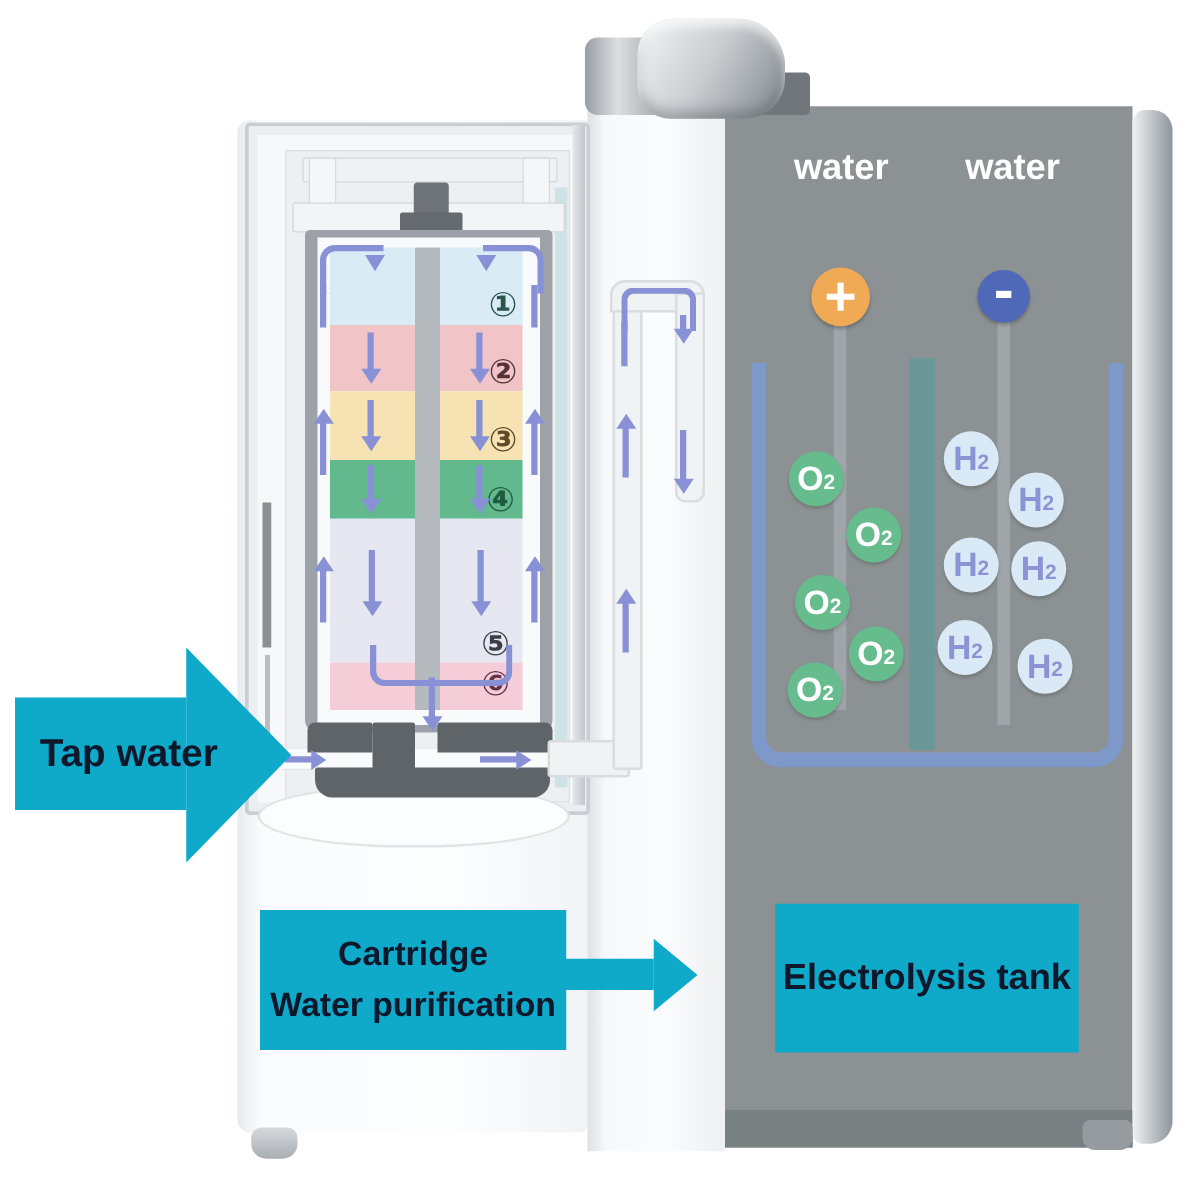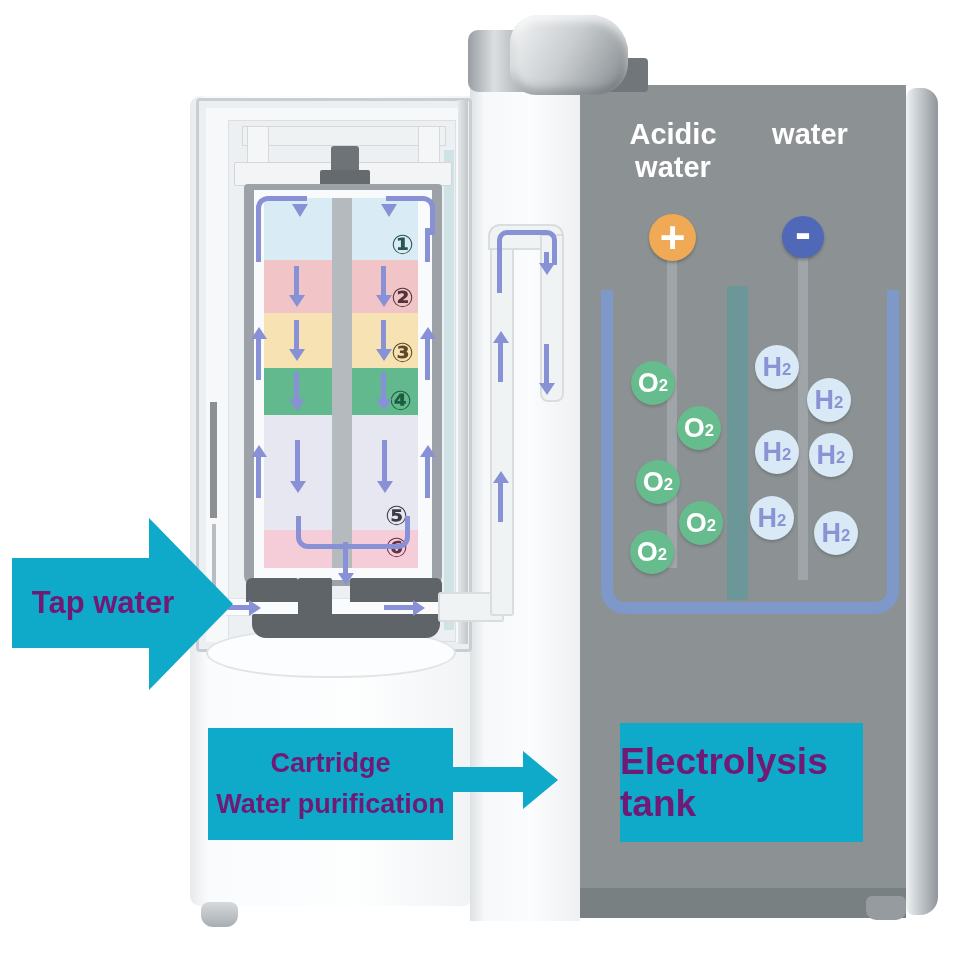--- a/index.html
+++ b/index.html
@@ -99,31 +99,31 @@
   .rod{position:absolute;width:10px;background:#a0a5a9;}
   .electrode{position:absolute;border-radius:50%;display:flex;align-items:center;justify-content:center;
     color:#fff;font-weight:bold;box-shadow:0 2px 3px rgba(0,0,0,.25);}
   .bubble{position:absolute;width:44px;height:44px;border-radius:50%;display:flex;align-items:center;
     justify-content:center;font-weight:bold;font-size:27px;box-shadow:0 2px 3px rgba(0,0,0,.18);}
   .bubble sub{font-size:0.62em;position:relative;top:0.2em;vertical-align:baseline;}
   .tank-label{position:absolute;top:118px;width:150px;color:#fff;font-weight:bold;font-size:29px;
     line-height:33px;text-align:center;}
 
   
-  .cyan-box{position:absolute;color:#701a75;font-weight:bold;display:flex;flex-direction:column;
+  .cyan-box{position:absolute;color:#0f172a;font-weight:bold;display:flex;flex-direction:column;
     align-items:center;justify-content:center;}
   .tap-rect{left:12px;top:558px;width:137px;height:90px;}
   .tap-head{left:149px;top:518px;width:0;height:0;border-top:86px solid transparent;
     border-bottom:86px solid transparent;border-left:84px solid var(--cyan);}
   .tap-text{left:14px;top:560px;width:178px;height:86px;font-size:31px;}
   .conn-rect{left:452px;top:767px;width:71px;height:25px;}
   .conn-head{left:523px;top:751px;width:0;height:0;border-top:29px solid transparent;
     border-bottom:29px solid transparent;border-left:35px solid var(--cyan);}
   .cart-box{left:208px;top:728px;width:245px;height:112px;font-size:27px;gap:10px;}
-  .elec-box{left:620px;top:723px;width:243px;height:119px;font-size:37px;align-items:center;}
+  .elec-box{left:620px;top:723px;width:243px;height:119px;font-size:29px;align-items:center;}
 </style>
 </head>
 <body>
 
 <div id="stage">
 
   <div class="abs left-body"></div>
   <div class="abs mid-strip"></div>
   <div class="abs panel" style="background: rgb(140, 146, 147);"></div>
   <div class="abs panel-bottom"></div>
@@ -212,21 +212,20 @@
   <div class="abs pipe p-top"></div>
   <div class="abs pipe p-right"></div>
   <div class="abs pipe-bend"></div>
   <div class="ext" style="left:497px;top:257px;height:36px"></div>
   <div class="fl-down" style="left:544px;top:252px;height:12px"></div>
   <div class="fl-up" style="left:498px;top:342px;height:40px"></div>
   <div class="fl-down" style="left:544px;top:344px;height:40px"></div>
   <div class="fl-up" style="left:498px;top:482px;height:40px"></div>
 
   <div class="abs tank-label" style="left:598px">
-    <div>Acidic</div>
     <div>water</div>
   </div>
   <div class="abs tank-label" style="left:735px">
     <div>water</div>
   </div>
   <div class="abs tank-wall"></div>
   <div class="abs divider" style="background: rgb(107, 151, 153);"></div>
   <div class="rod" style="left:667px;top:238px;height:330px"></div>
   <div class="rod" style="left:798px;top:238px;height:342px"></div>
   <div class="electrode" style="left: 649px; top: 214px; width: 47px; height: 47px; font-size: 44px; background: rgb(240, 169, 85);">

